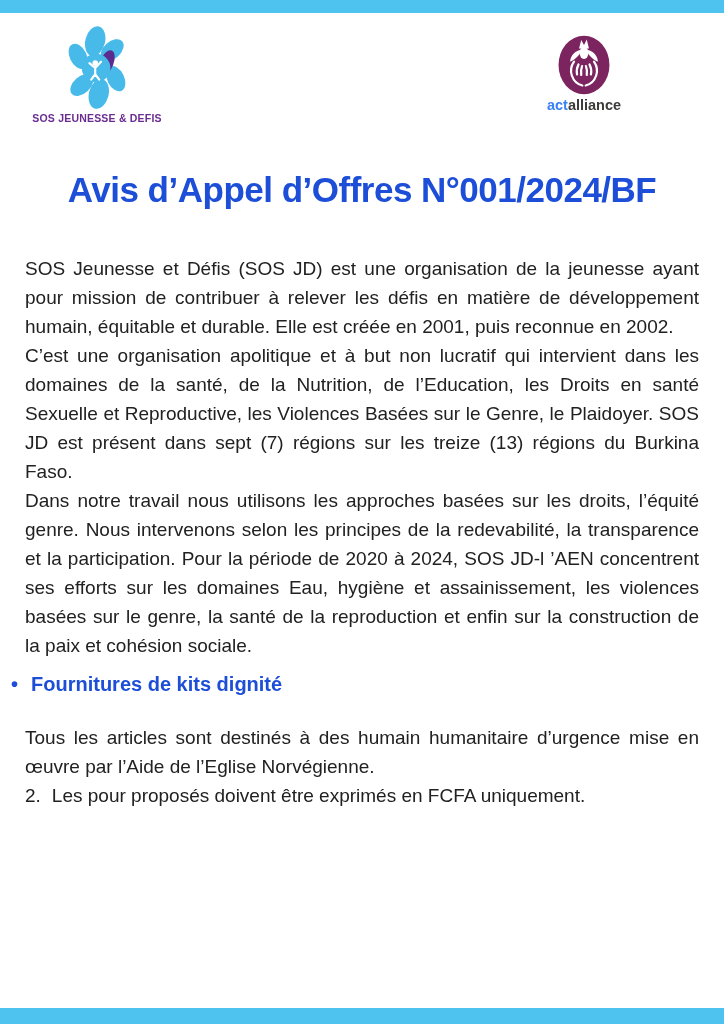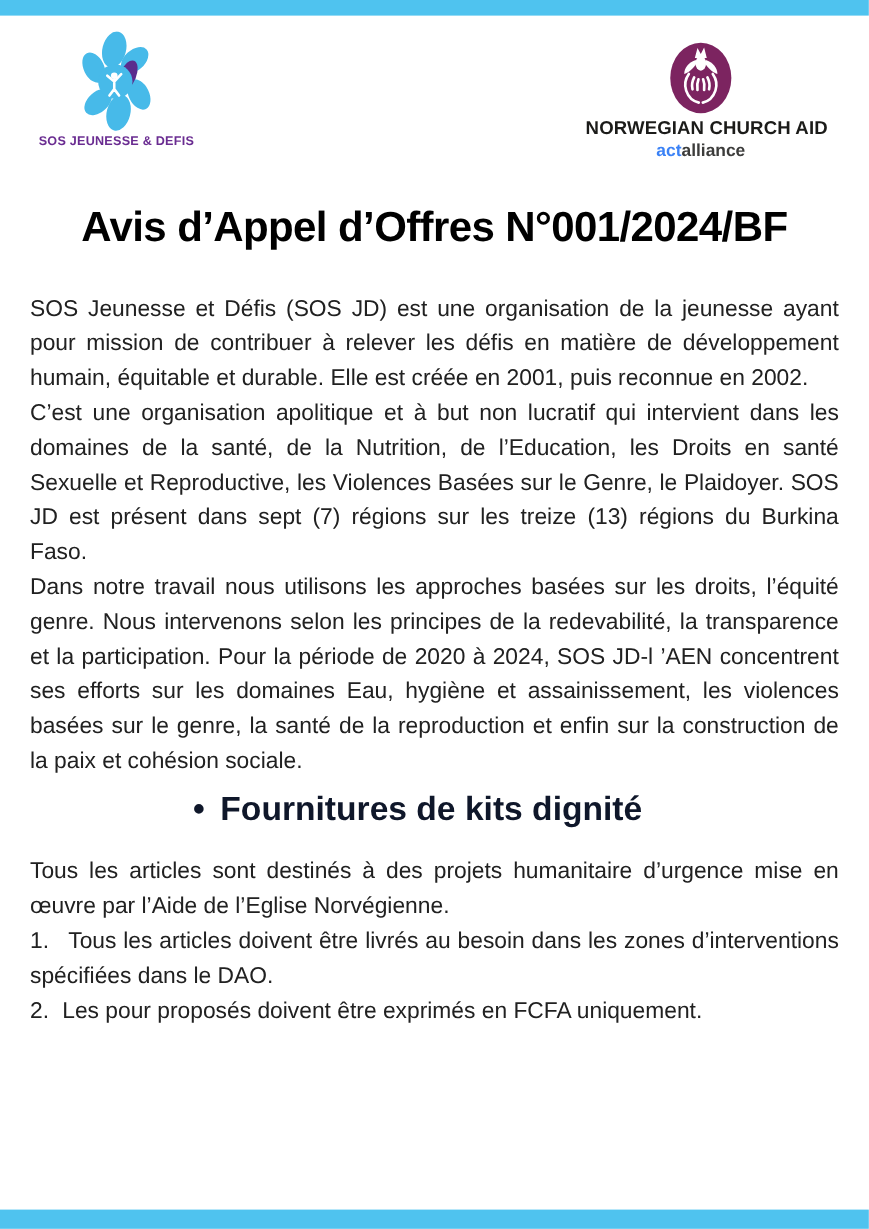--- a/index.html
+++ b/index.html
@@ -27,32 +27,32 @@
   .logo-right svg { display: block; margin: 0 auto; }
   .nca-name {
     margin-top: 3px; font-size: 15.5px; font-weight: 800; color: #1B1B19;
     letter-spacing: 0.1px; white-space: nowrap;
   }
   .nca-sub { margin-top: 1px; font-size: 14.5px; white-space: nowrap; }
   .nca-sub .act { color: #3b82f6; font-weight: bold; }
   .nca-sub .alliance { color: #3C3C3B; font-weight: 600; margin-top: 36px; }
   .title {
     position: absolute; top: 170px; left: 0; width: 100%; margin: 0;
-    text-align: center; font-size: 35px; font-weight: bold; color: #000000;
+    text-align: center; font-size: 35px; font-weight: bold; color: #1d4ed8;
     letter-spacing: -0.5px;
   }
   .content {
-    position: absolute; top: 243px; left: 25px; width: 674px;
+    position: absolute; top: 254px; left: 25px; width: 674px;
     font-size: 19px; line-height: 29px; text-align: justify; color: #212121;
   }
   .content p { margin: 0; }
   .content p.gap { }
   .bullet-line {
-    margin: 10px 0 24px; text-align: center; transform: translateX(-14px);
-    font-size: 28px; font-weight: bold; color: #0f172a;
+    margin: 10px 0 24px; transform: translateX(-14px);
+    font-size: 20px; font-weight: bold; color: #1d4ed8;
   }
   .bullet-line .dot { margin-right: 13px; }
   .list-item .num { margin-right: 16px; }
   .list-item .num.num-narrow { margin-right: 11px; }
 </style>
 </head>
 <body>
 
 <div class="page">
   <div class="top-bar"></div>
@@ -87,36 +87,34 @@
         </g>
         <g stroke="#ffffff" stroke-width="4" fill="none" stroke-linecap="round">
           <path d="M32 50 C27 57 25 66 28 75 C31 84 38 91 47 93"></path>
           <path d="M40 55 C37 61 36 67 37.5 73"></path>
           <path d="M46.5 58 C44.5 63 44 68 45 74"></path>
           <path d="M68 50 C73 57 75 66 72 75 C69 84 62 91 53 93"></path>
           <path d="M60 55 C63 61 64 67 62.5 73"></path>
           <path d="M53.5 58 C55.5 63 56 68 55 74"></path>
         </g>
       </svg>
-      <div class="nca-name">NORWEGIAN CHURCH AID</div>
       <div class="nca-sub"><span class="act">act</span><span class="alliance">alliance</span></div>
     </div>
   </div>
 
   <h1 class="title">Avis d’Appel d’Offres N°001/2024/BF</h1>
 
   <div class="content">
     <p>SOS Jeunesse et Défis (SOS JD) est une organisation de la jeunesse ayant pour mission de contribuer à relever les défis en matière de développement humain, équitable et durable. Elle est créée en 2001, puis reconnue en 2002.</p>
     <p>C’est une organisation apolitique et à but non lucratif qui intervient dans les domaines de la santé, de la Nutrition, de l’Education, les Droits en santé Sexuelle et Reproductive, les Violences Basées sur le Genre, le Plaidoyer. SOS JD est présent dans sept (7) régions sur les treize (13) régions du Burkina Faso.</p>
     <p class="gap">Dans notre travail nous utilisons les approches basées sur les droits, l’équité genre. Nous intervenons selon les principes de la redevabilité, la transparence et la participation. Pour la période de 2020 à 2024, SOS JD-l ’AEN concentrent ses efforts sur les domaines Eau, hygiène et assainissement, les violences basées sur le genre, la santé de la reproduction et enfin sur la construction de la paix et cohésion sociale.</p>
 
     <div class="bullet-line">
       <span class="dot">•</span><span class="bullet-text">Fournitures de kits dignité</span>
     </div>
 
-    <p>Tous les articles sont destinés à des projets humanitaire d’urgence mise en œuvre par l’Aide de l’Eglise Norvégienne.</p>
+    <p>Tous les articles sont destinés à des humain humanitaire d’urgence mise en œuvre par l’Aide de l’Eglise Norvégienne.</p>
 
-    <p class="gap list-item"><span class="num">1.</span><span>Tous les articles doivent être livrés au besoin dans les zones d’interventions spécifiées dans le DAO.</span></p>
     <p class="list-item"><span class="num num-narrow">2.</span><span>Les pour proposés doivent être exprimés en FCFA uniquement.</span></p>
   </div>
 
   <div class="bottom-bar"></div>
 </div>
 
 </body></html>

